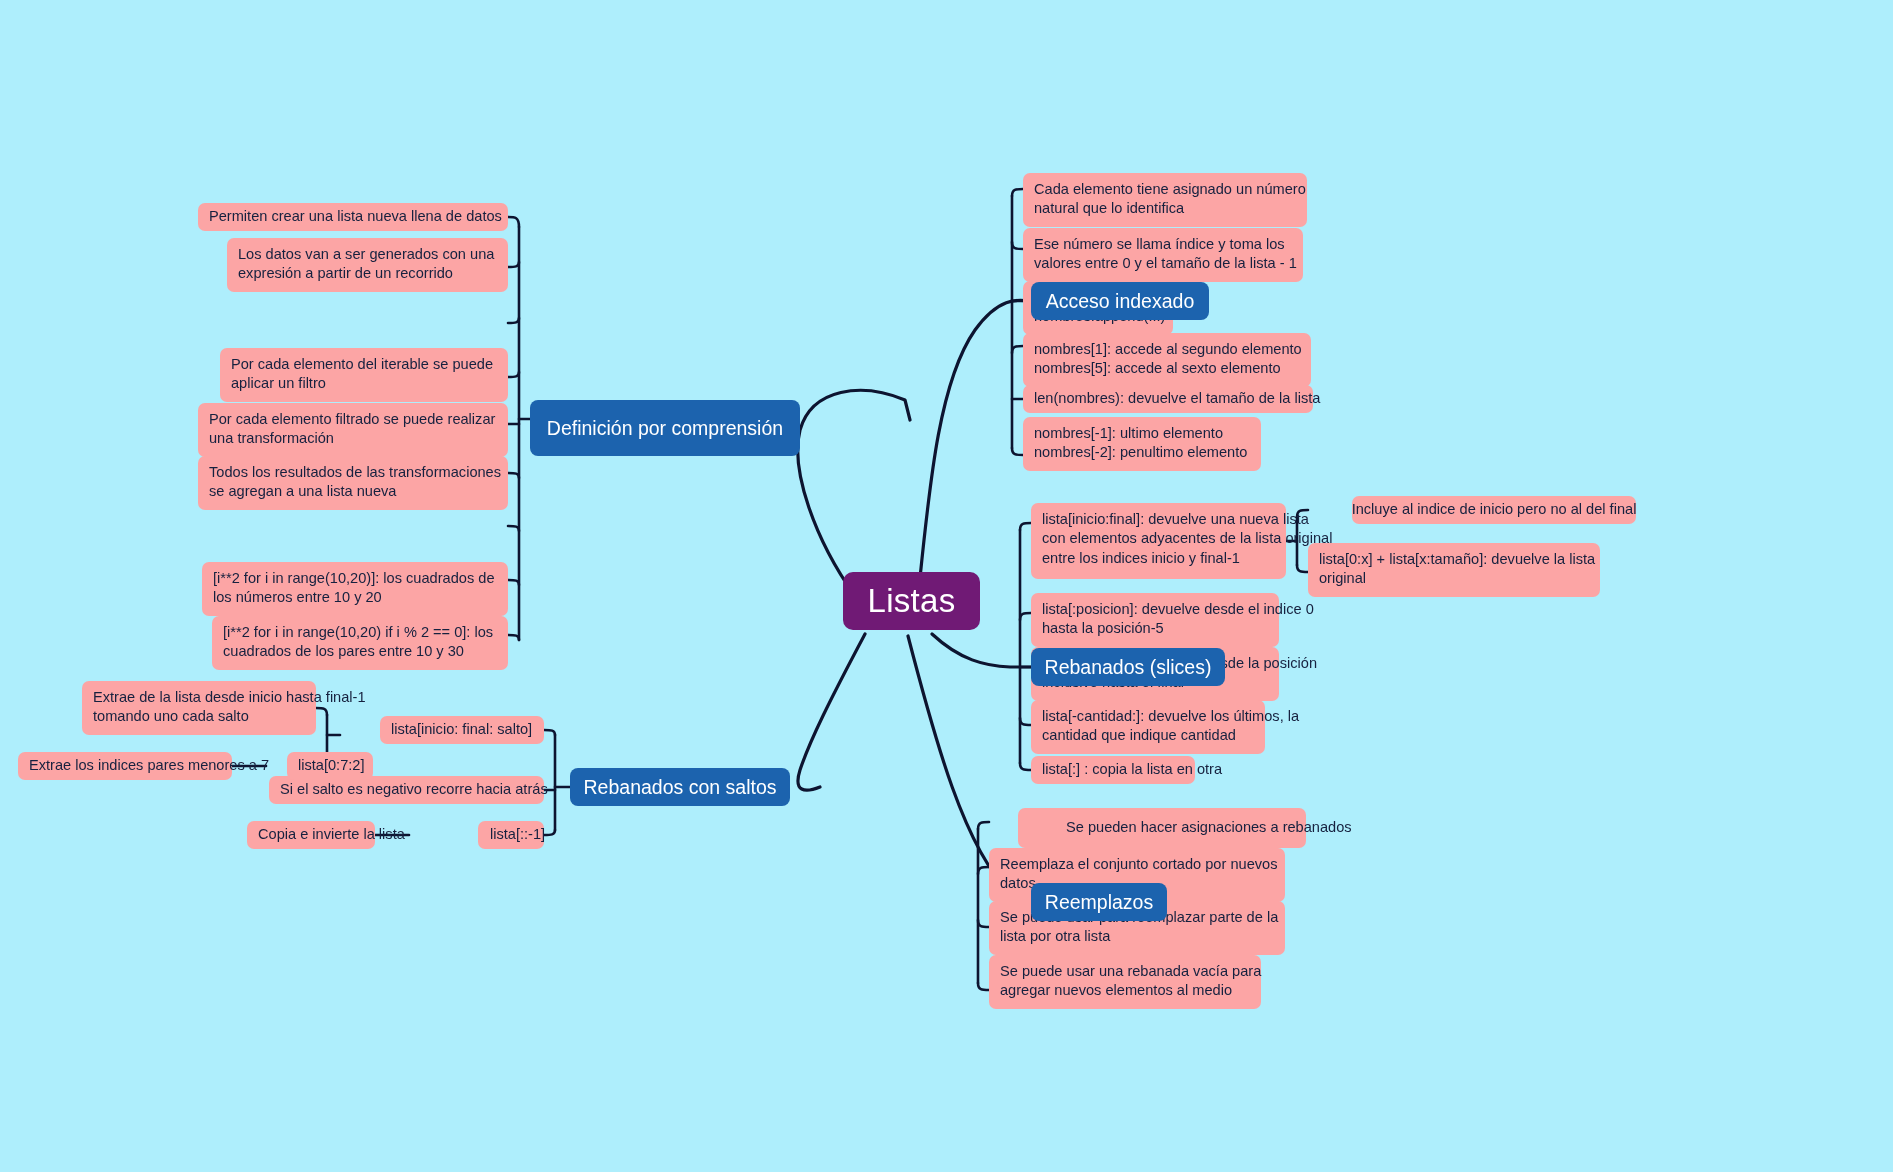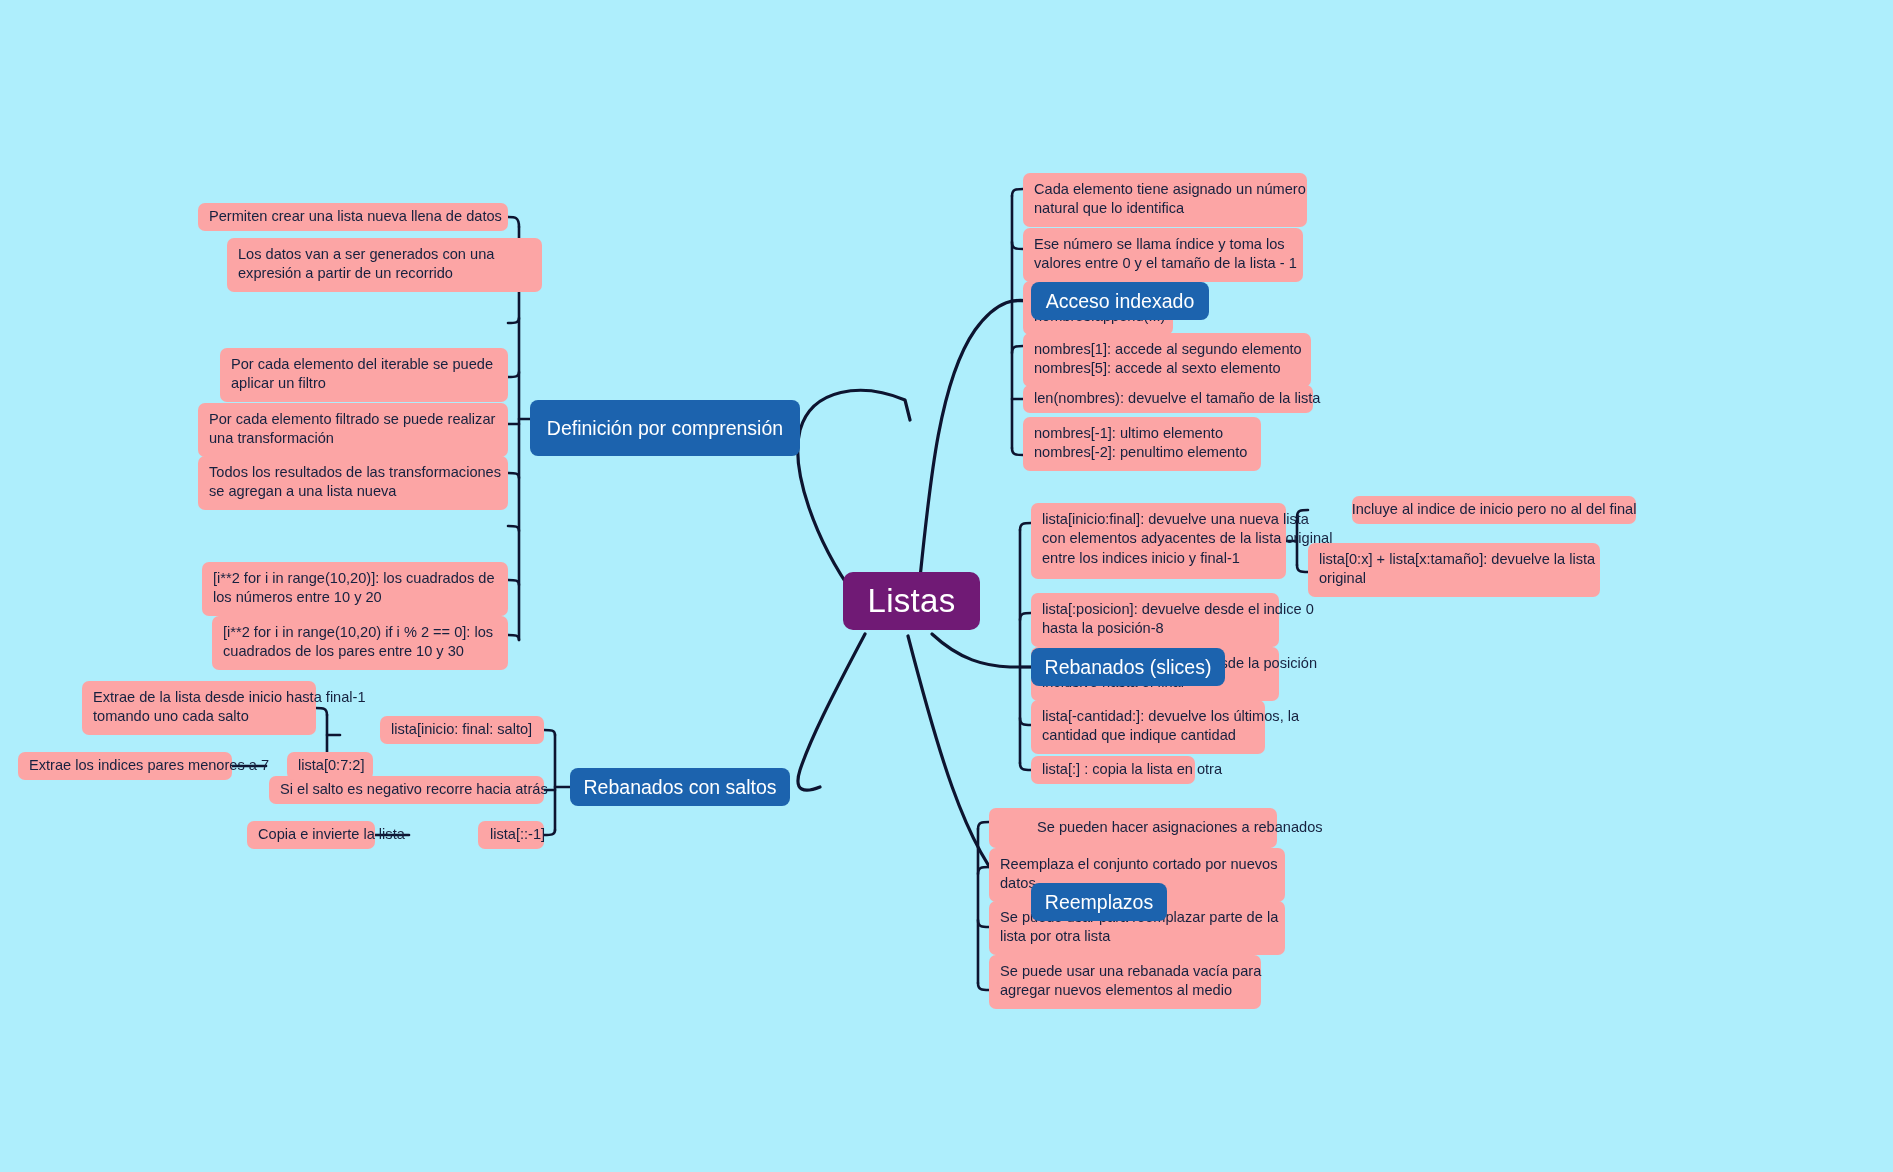--- a/index.html
+++ b/index.html
@@ -138,21 +138,21 @@
   </div>
 
   <div class="node branch" style="left:1031px;top:883px;width:136px;height:38px;">
     <span>Reemplazos</span>
   </div>
 
   <div class="node leaf center" style="left:198px;top:203px;width:310px;height:28px;">
     <span class="ln">Permiten crear una lista nueva llena de datos</span>
   </div>
 
-  <div class="node leaf" style="left:227px;top:238px;width:315px;height:54px;">
+  <div class="node leaf" style="left:227px;top:238px;width:281px;height:54px;">
     <span class="ln">Los datos van a ser generados con una</span>
     <span class="ln">expresión a partir de un recorrido</span>
   </div>
 
 
   <div class="node leaf" style="left:220px;top:348px;width:288px;height:54px;">
     <span class="ln">Por cada elemento del iterable se puede</span>
     <span class="ln">aplicar un filtro</span>
   </div>
 
@@ -238,21 +238,21 @@
   </div>
 
   <div class="node leaf" style="left:1031px;top:503px;width:255px;height:76px;">
     <span class="ln">lista[inicio:final]: devuelve una nueva lista</span>
     <span class="ln">con elementos adyacentes de la lista original</span>
     <span class="ln">entre los indices inicio y final-1</span>
   </div>
 
   <div class="node leaf" style="left:1031px;top:593px;width:248px;height:54px;">
     <span class="ln">lista[:posicion]: devuelve desde el indice 0</span>
-    <span class="ln">hasta la posición-8</span>
+    <span class="ln">hasta la posición-5</span>
   </div>
 
   <div class="node leaf" style="left:1031px;top:647px;width:248px;height:54px;">
     <span class="ln">lista[posicion:]: devuelve desde la posición</span>
     <span class="ln">inclusive hasta el final</span>
   </div>
 
   <div class="node leaf" style="left:1031px;top:700px;width:234px;height:54px;">
     <span class="ln">lista[-cantidad:]: devuelve los últimos, la</span>
     <span class="ln">cantidad que indique cantidad</span>
@@ -264,21 +264,21 @@
 
   <div class="node leaf center" style="left:1352px;top:496px;width:284px;height:28px;justify-content:center;">
     <span class="ln">Incluye al indice de inicio pero no al del final</span>
   </div>
 
   <div class="node leaf" style="left:1308px;top:543px;width:292px;height:54px;">
     <span class="ln">lista[0:x] + lista[x:tamaño]: devuelve la lista</span>
     <span class="ln">original</span>
   </div>
 
-  <div class="node leaf center" style="left:989px;top:808px;width:288px;height:40px;padding-left:48px;">
+  <div class="node leaf center" style="left:1018px;top:808px;width:288px;height:40px;padding-left:48px;">
     <span class="ln">Se pueden hacer asignaciones a rebanados</span>
   </div>
 
   <div class="node leaf" style="left:989px;top:848px;width:296px;height:54px;">
     <span class="ln">Reemplaza el conjunto cortado por nuevos</span>
     <span class="ln">datos</span>
   </div>
 
   <div class="node leaf" style="left:989px;top:901px;width:296px;height:54px;">
     <span class="ln">Se puede usar para reemplazar parte de la</span>

